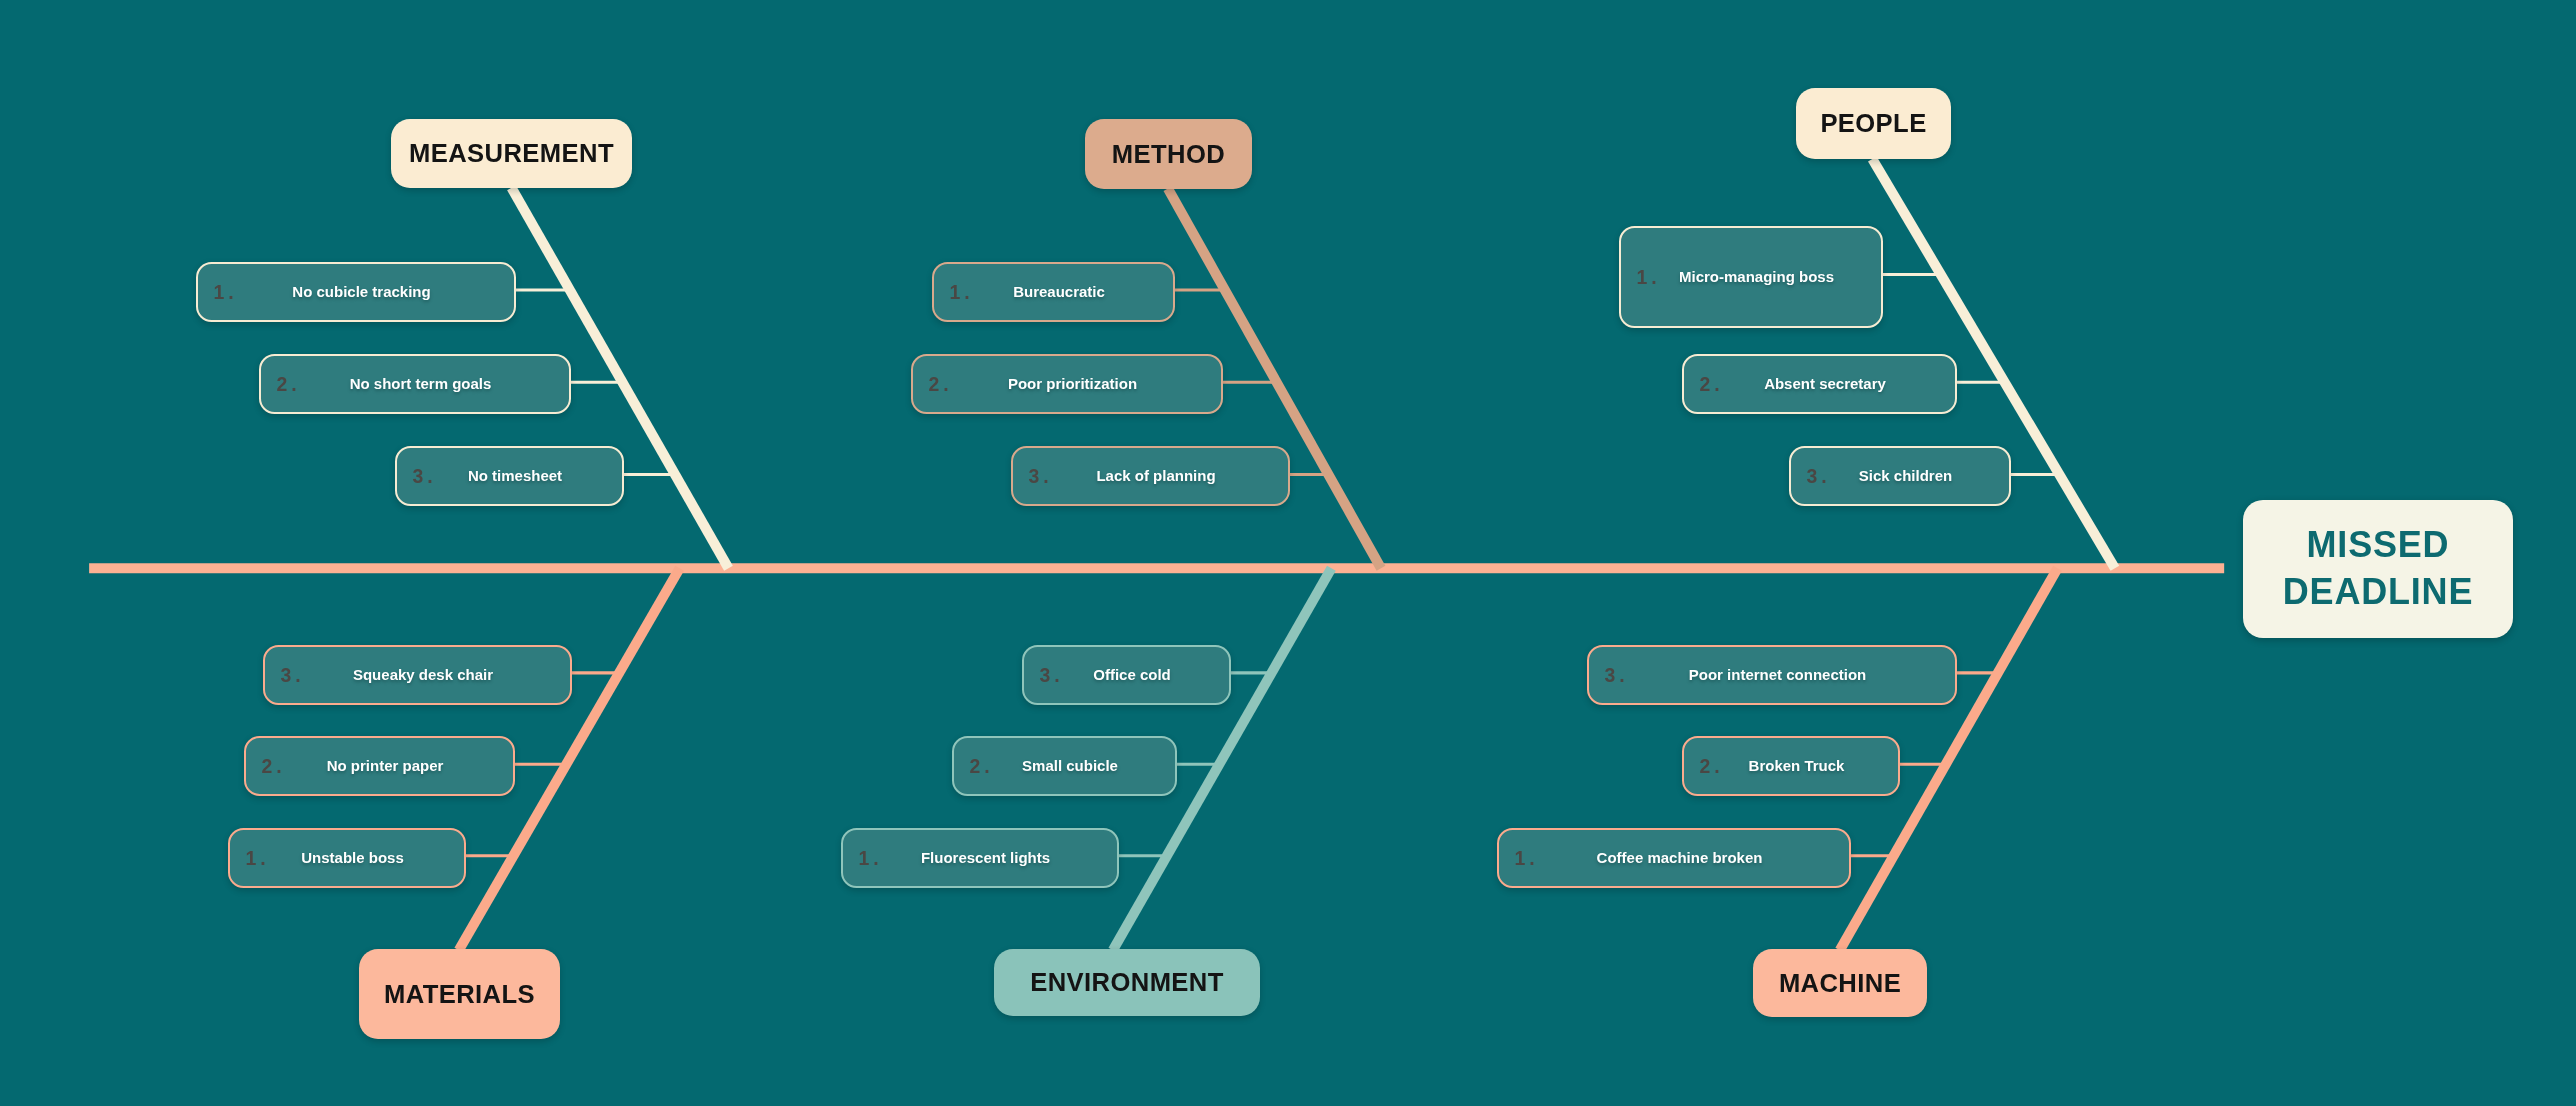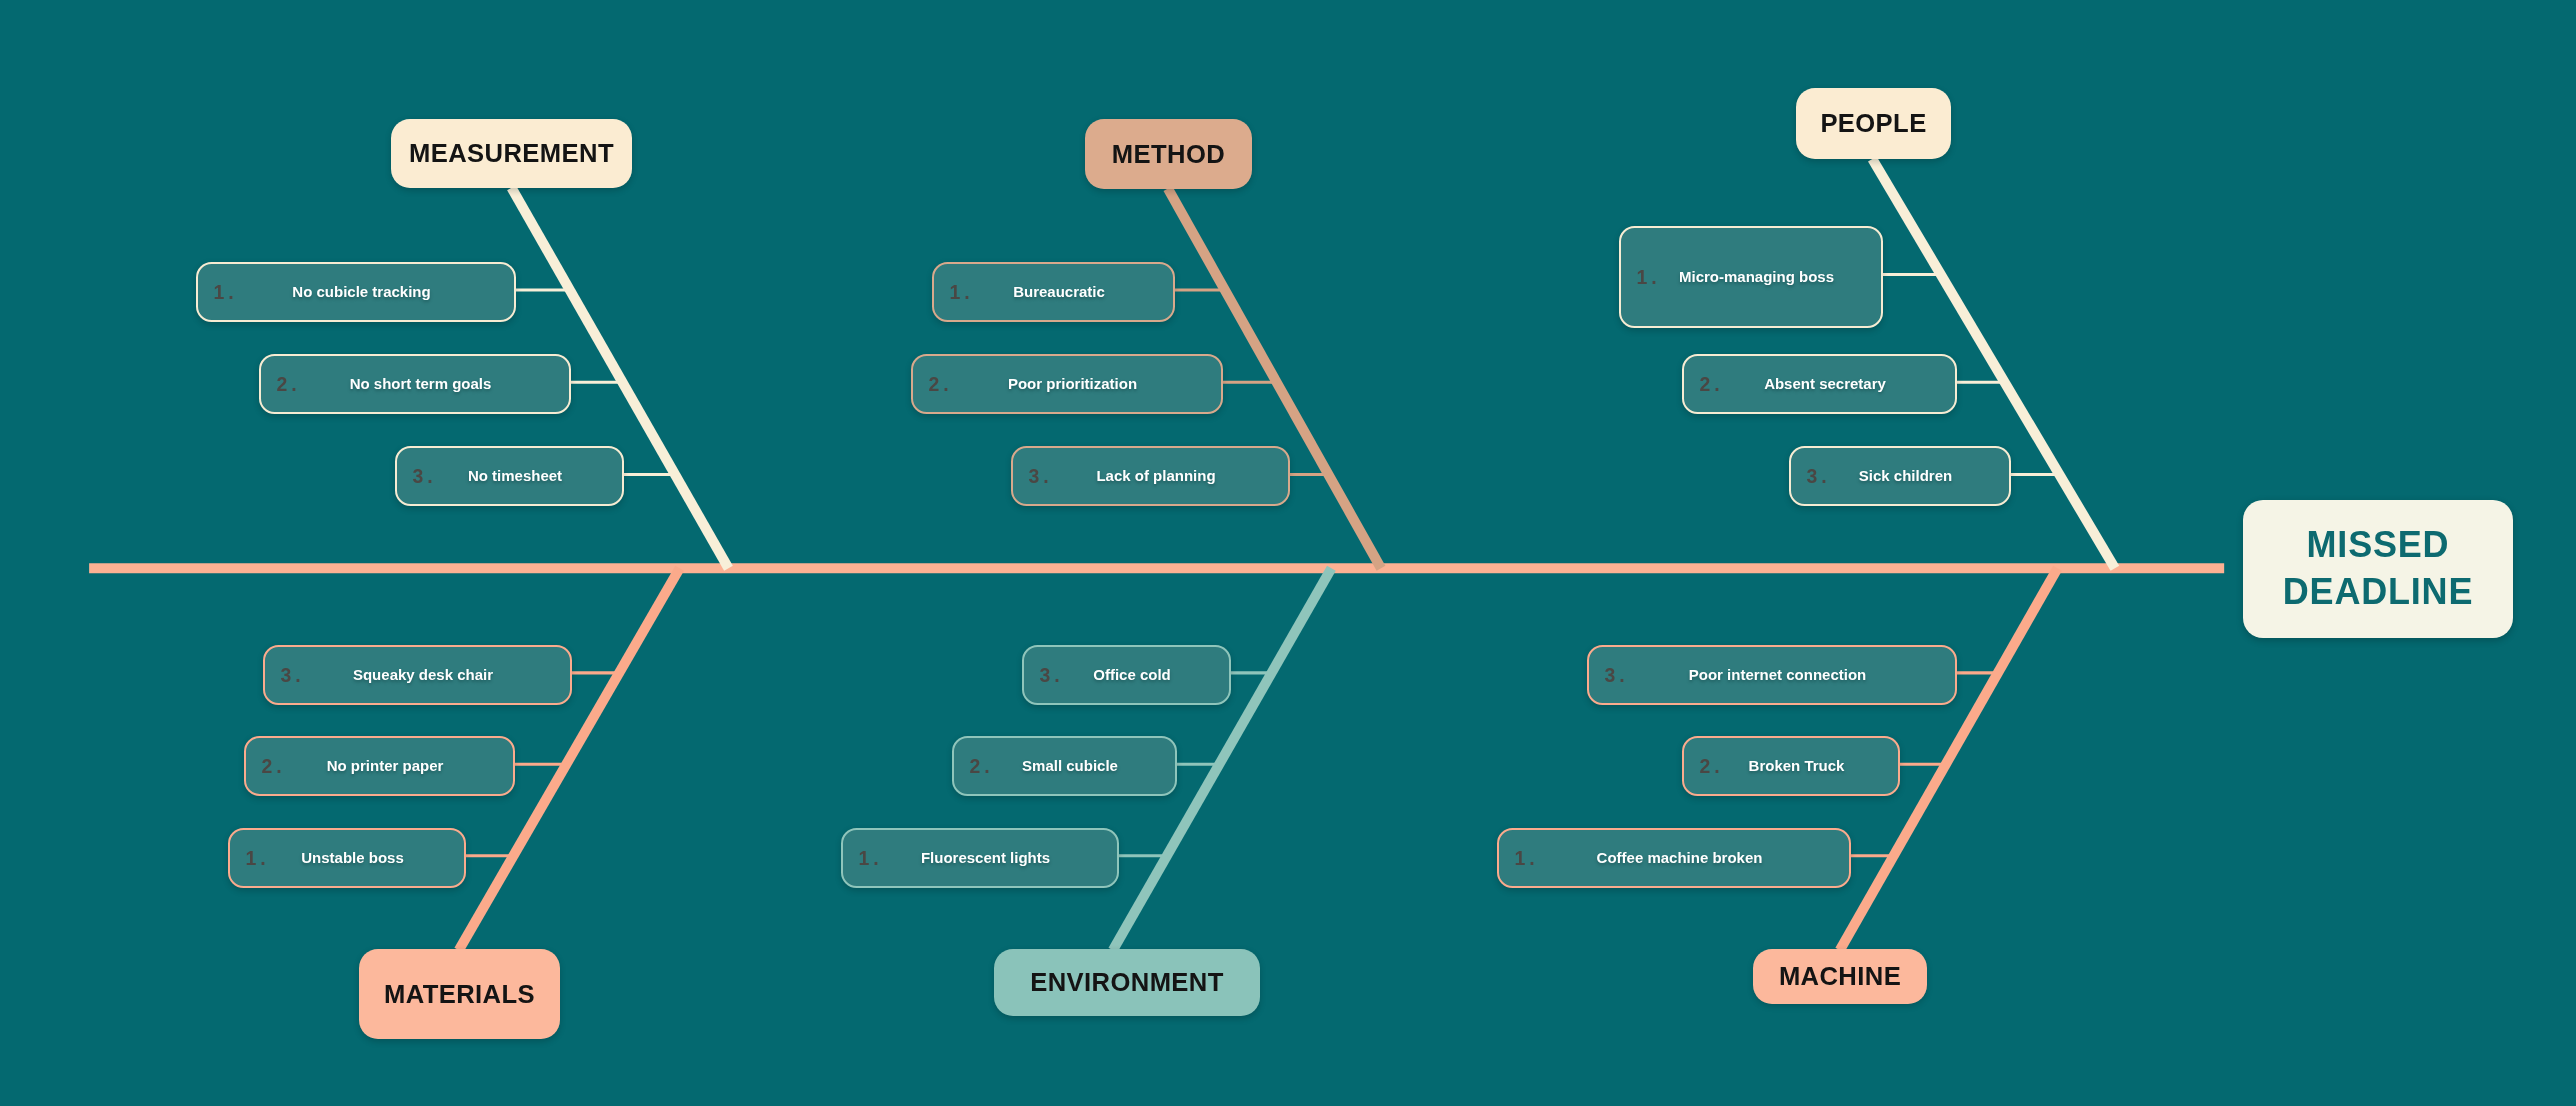--- a/index.html
+++ b/index.html
@@ -87,21 +87,21 @@
     <line x1="2520" y1="868" x2="2578" y2="868" stroke="#fbaa8b" stroke-width="4"></line>
     <line x1="2446" y1="986" x2="2511" y2="986" stroke="#fbaa8b" stroke-width="4"></line>
     <line x1="2383" y1="1104" x2="2444" y2="1104" stroke="#fbaa8b" stroke-width="4"></line>
   </svg>
 
   <div class="cat-header" style="left:391px;top:119px;width:241px;height:69px;background:#fbecd2">MEASUREMENT</div>
   <div class="cat-header" style="left:1085px;top:119px;width:167px;height:70px;background:#dcab8d">METHOD</div>
   <div class="cat-header" style="left:1796px;top:88px;width:155px;height:71px;background:#fbecd2">PEOPLE</div>
   <div class="cat-header" style="left:359px;top:949px;width:201px;height:90px;background:#fcb89c">MATERIALS</div>
   <div class="cat-header" style="left:994px;top:949px;width:266px;height:67px;background:#8ac3ba">ENVIRONMENT</div>
-  <div class="cat-header" style="left:1753px;top:949px;width:174px;height:55px;background:#fcb89c">MACHINE</div>
+  <div class="cat-header" style="left:1753px;top:949px;width:174px;height:68px;background:#fcb89c">MACHINE</div>
 
   <div class="pill b-cream" style="left:196px;top:262px;width:316px;height:56px">
     <span class="num">1.</span>
     <span class="lbl">No cubicle tracking</span>
   </div>
   <div class="pill b-cream" style="left:259px;top:354px;width:308px;height:56px">
     <span class="num">2.</span>
     <span class="lbl">No short term goals</span>
   </div>
   <div class="pill b-cream" style="left:395px;top:446px;width:225px;height:56px">

